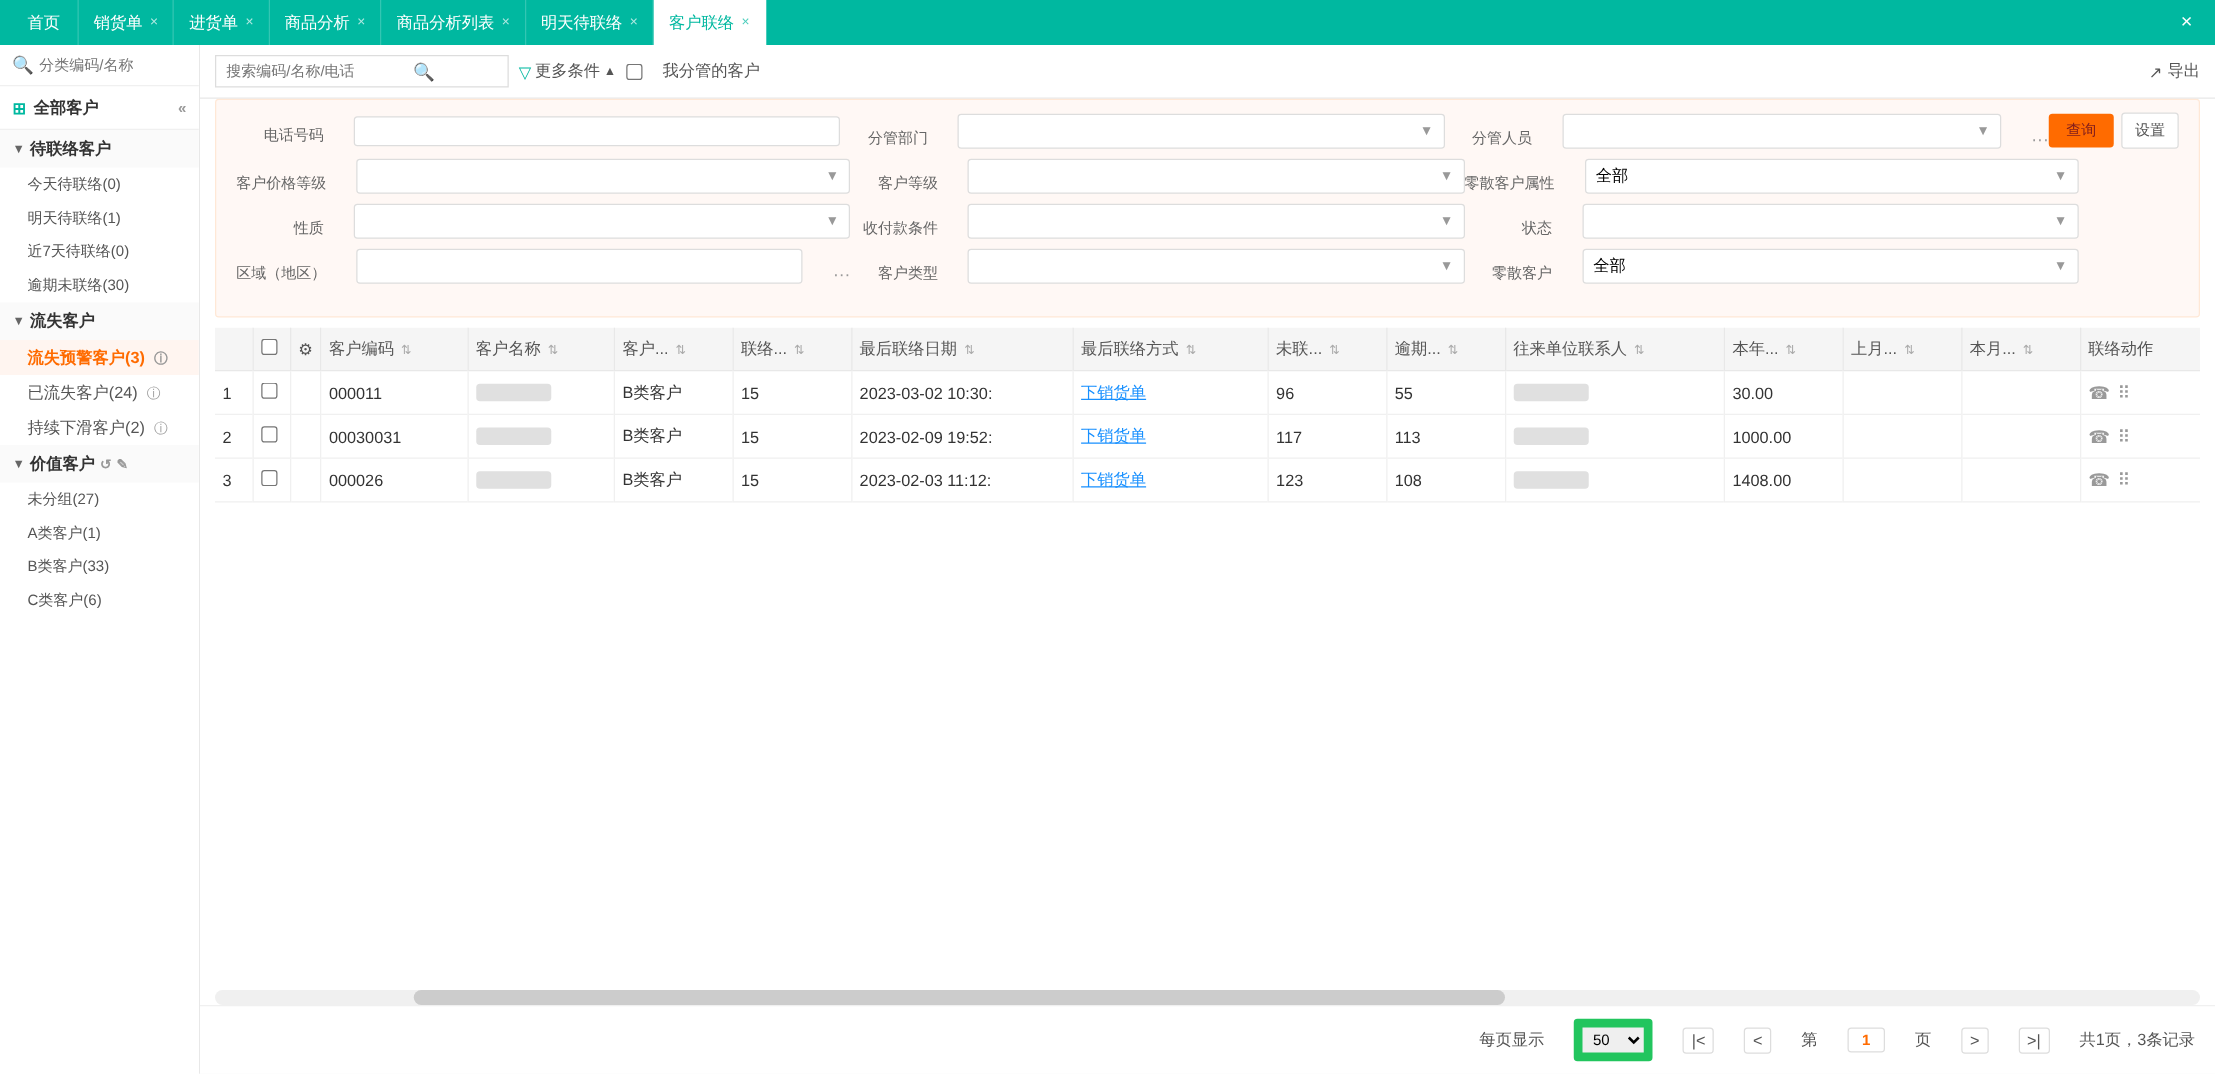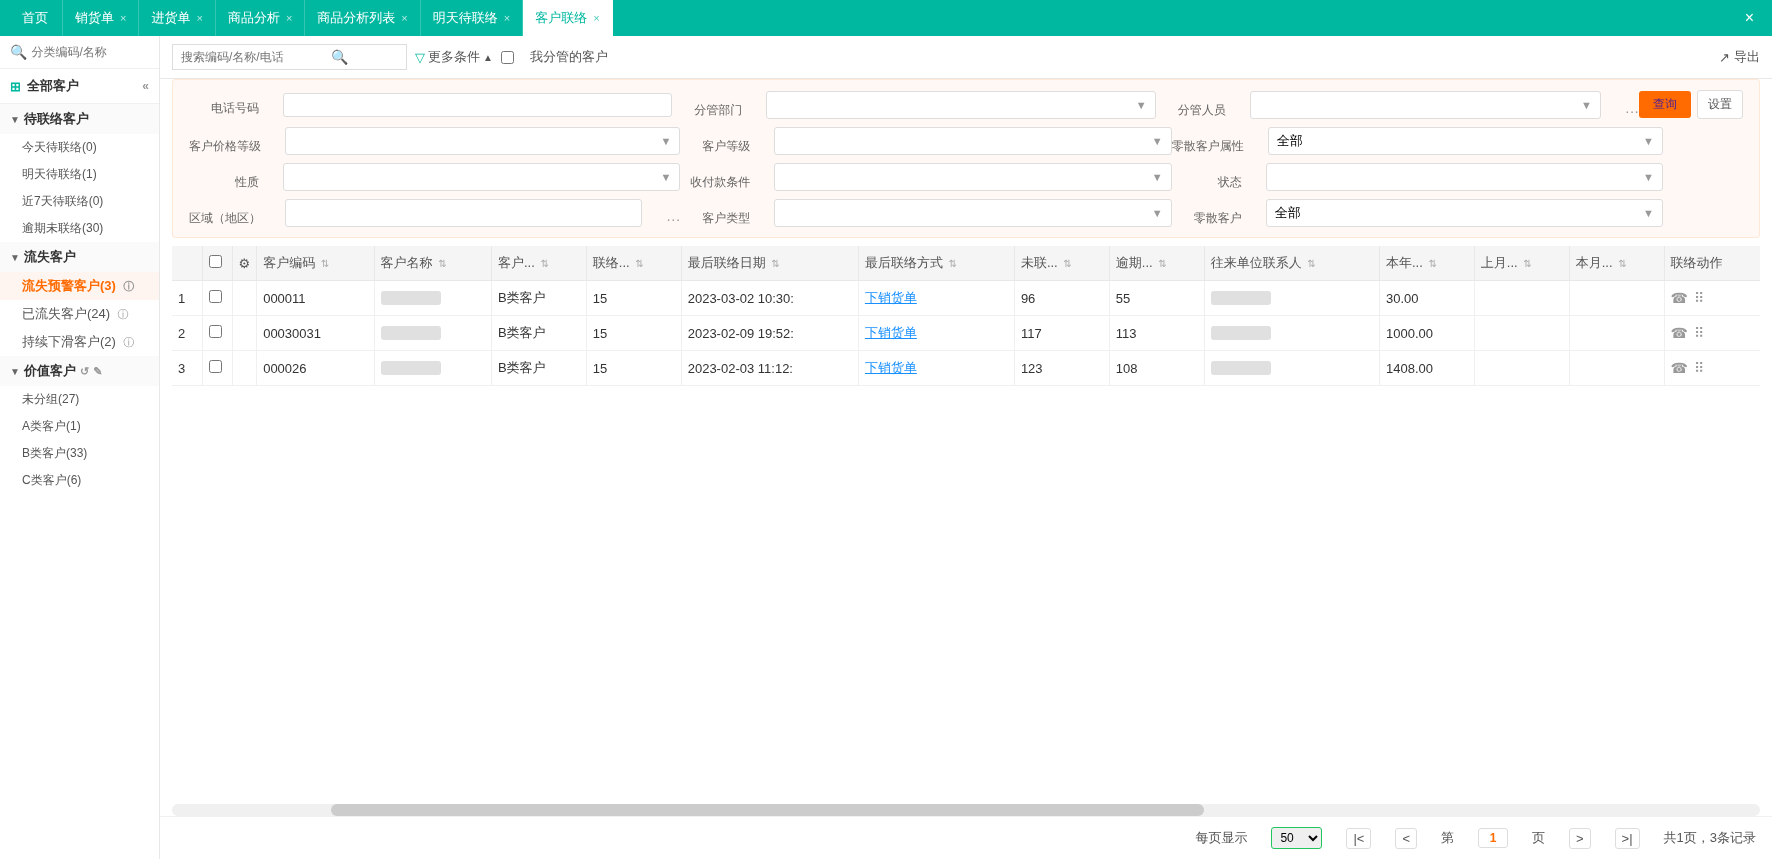--- a/index.html
+++ b/index.html
@@ -223,21 +223,21 @@
       margin: 0 12px 8px 12px;
       border-radius: 3px;
       padding: 10px 16px;
     }
     .filter-row {
       display: flex;
       gap: 0;
       margin-bottom: 8px;
       align-items: center;
     }
-    .filter-row:last-child { margin-bottom: 0; }
+    .filter-row:last-child { margin-bottom: 16px; }
     .filter-item {
       display: flex;
       align-items: flex-end;
       flex: 1;
       gap: 24px;
     }
     .filter-label {
       color: #666;
       font-size: 12px;
       white-space: nowrap;
@@ -270,21 +270,21 @@
     .filter-select .down-arrow { color: #999; font-size: 11px; }
     .filter-actions {
       display: flex;
       align-items: center;
       gap: 6px;
       min-width: 80px;
       justify-content: flex-end;
     }
     .btn-query {
       background: #ff6b00;
-      color: #4c1d95;
+      color: #7f1d1d;
       border: none;
       padding: 5px 14px;
       border-radius: 3px;
       cursor: pointer;
       font-size: 12px;
     }
     .btn-setting {
       background: white;
       color: #555;
       border: 1px solid #ddd;
@@ -369,21 +369,21 @@
       align-items: center;
       justify-content: flex-end;
       padding: 10px 16px;
       gap: 24px;
       border-top: 1px solid #f0f0f0;
       background: white;
       font-size: 12px;
       color: #555;
     }
     .pagination .page-size-select {
-      border: 1px solid #22c55e;
+      border: 7px solid #22c55e;
       border-radius: 3px;
       padding: 2px 4px;
       font-size: 12px;
     }
     .pagination .page-btn {
       border: 1px solid #ddd;
       background: white;
       padding: 2px 6px;
       cursor: pointer;
       border-radius: 3px;

